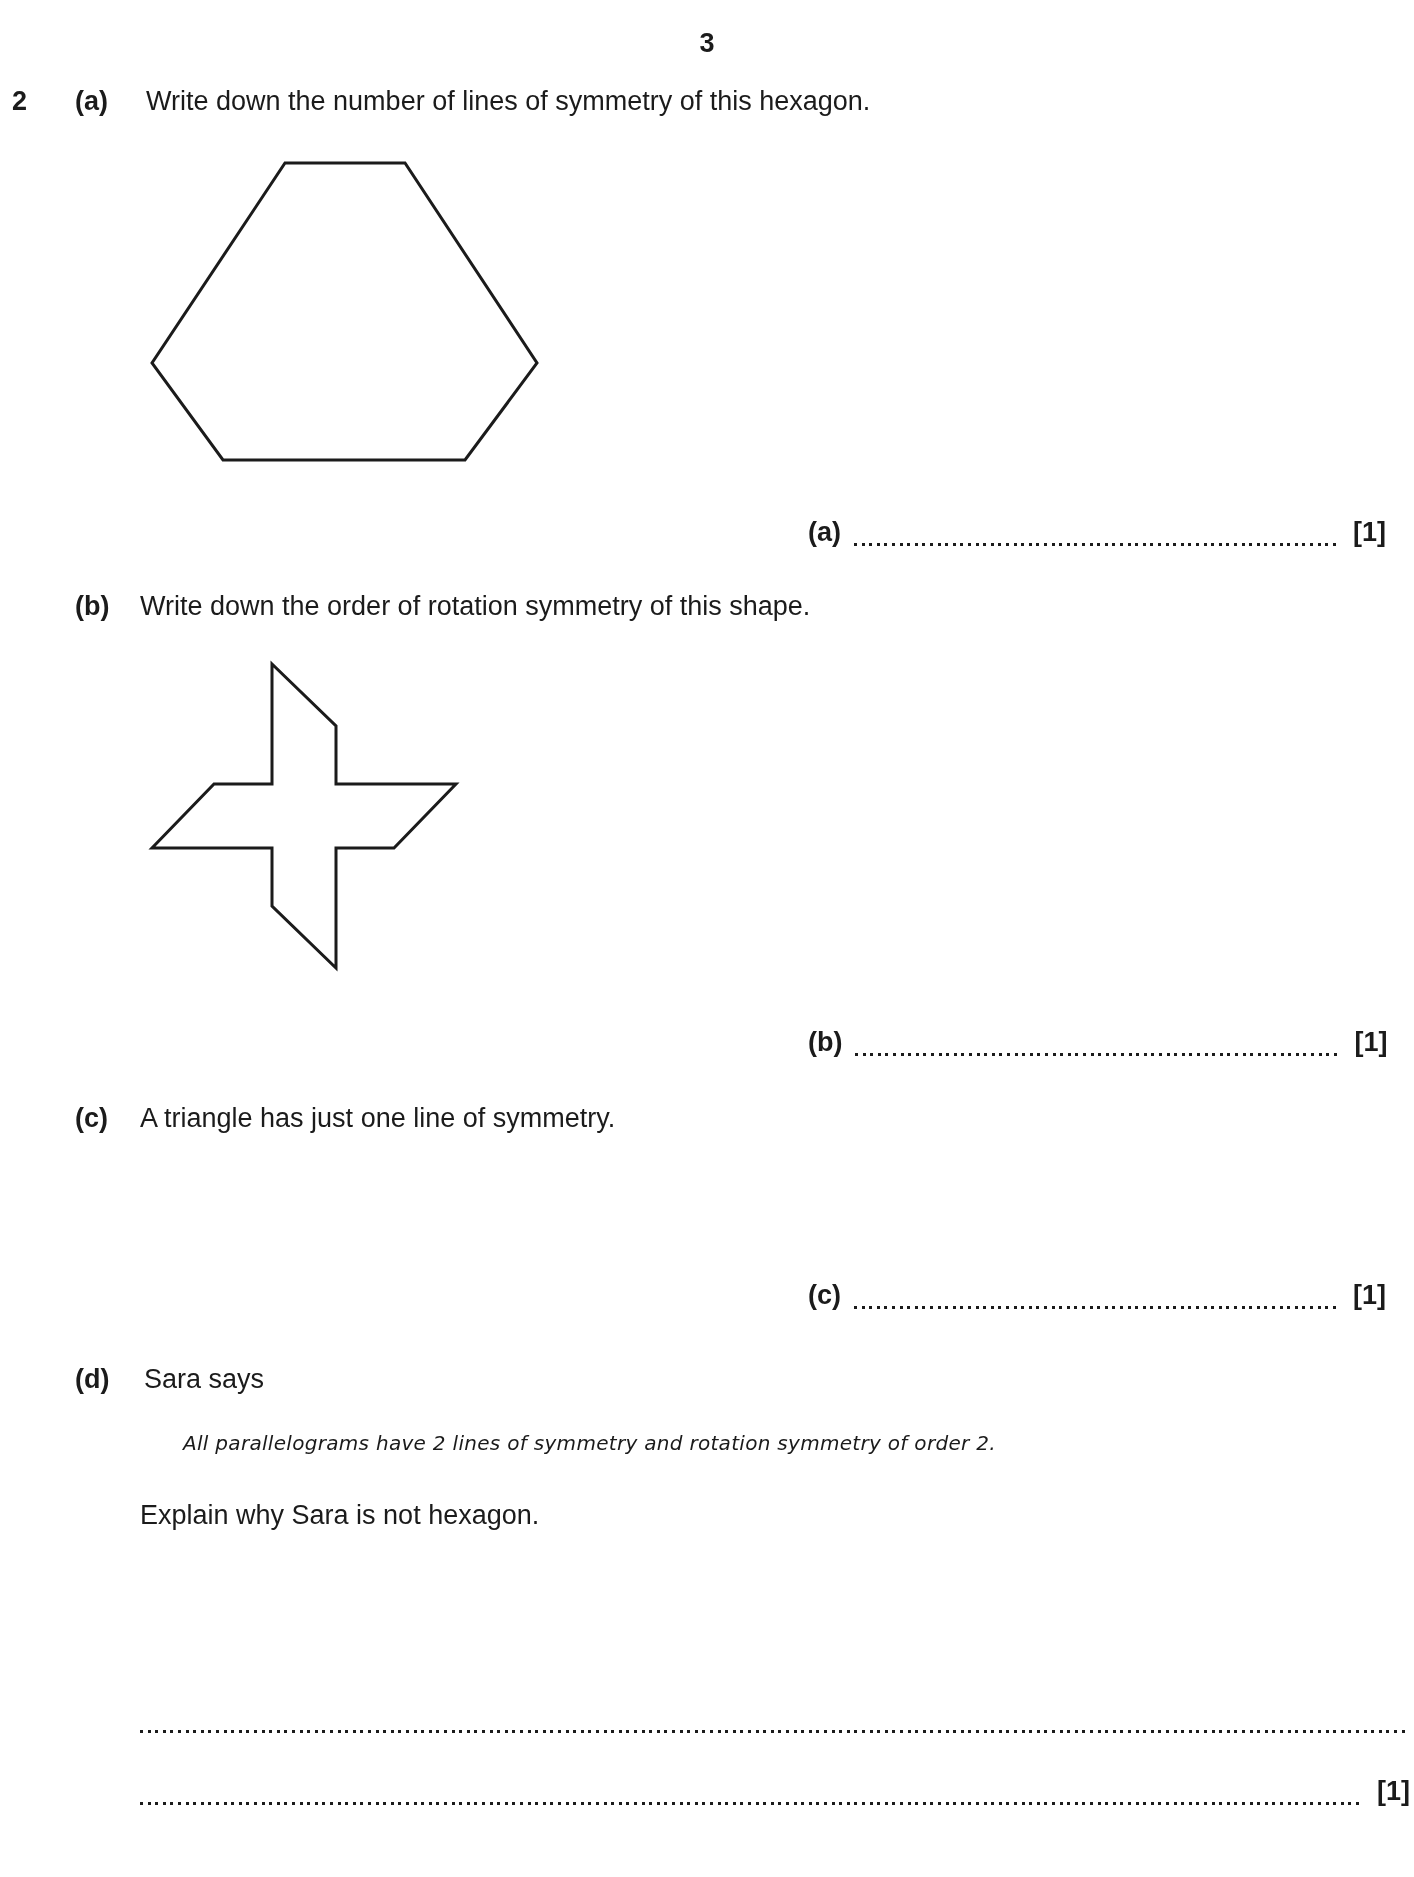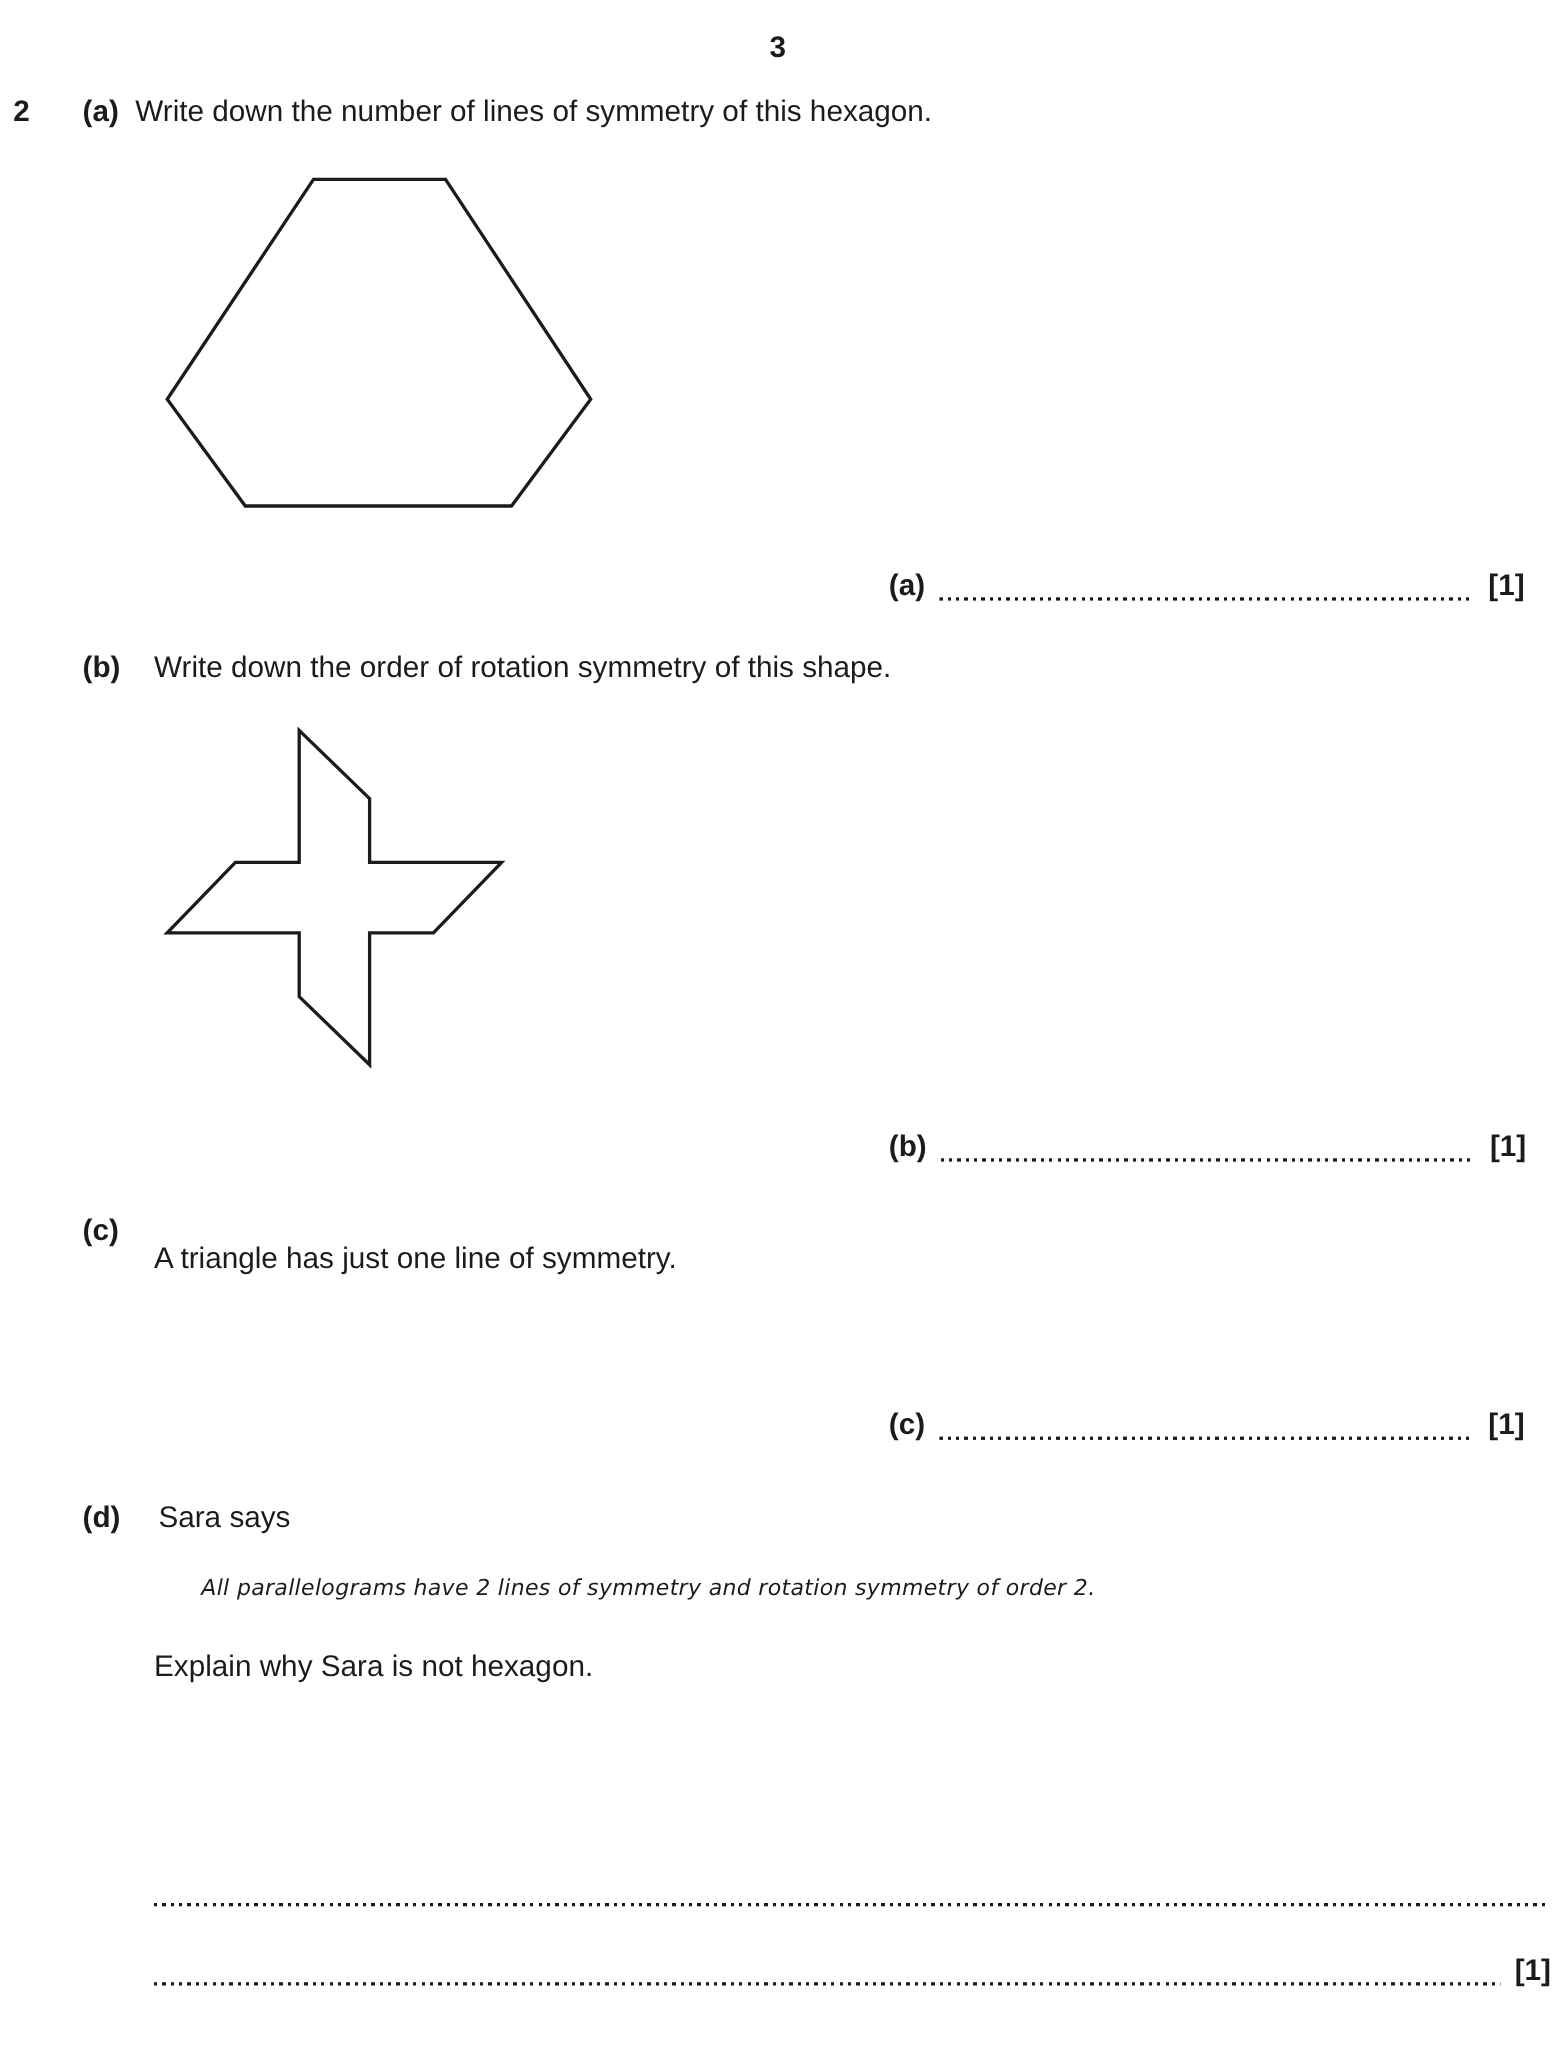--- a/index.html
+++ b/index.html
@@ -63,21 +63,21 @@
 </style>
 </head>
 <body>
 
 <div class="page">
 
   <div class="page-number">3</div>
 
   <span class="abs bold" style="left:12px; top:84px;">2</span>
   <span class="abs bold" style="left:75px; top:84px;">(a)</span>
-  <span class="abs" style="left:123px; top:84px;">Write down the number of lines of symmetry of this hexagon.</span>
+  <span class="abs" style="left:146px; top:84px;">Write down the number of lines of symmetry of this hexagon.</span>
 
   <svg class="diagram" viewBox="0 0 1414 1877" aria-hidden="true">
     <polygon class="shape" points="285,163 405,163 537,363 465,460 223,460 152,363"></polygon>
     <polygon class="shape" points="272,664 336,726 336,784 456,784 394,848 336,848 336,968 272,906 272,848 152,848 214,784 272,784"></polygon>
   </svg>
 
   <div class="answer-row" style="left:808px; top:515px;">
     <span class="bold">(a)</span>
     <span class="dots" style="width:486px;"></span>
     <span class="bold">[1]</span>
@@ -86,21 +86,21 @@
   <span class="abs bold" style="left:75px; top:589px;">(b)</span>
   <span class="abs" style="left:140px; top:589px;">Write down the order of rotation symmetry of this shape.</span>
 
   <div class="answer-row" style="left:808px; top:1025px;">
     <span class="bold">(b)</span>
     <span class="dots" style="width:486px;"></span>
     <span class="bold">[1]</span>
   </div>
 
   <span class="abs bold" style="left:75px; top:1101px;">(c)</span>
-  <span class="abs" style="left:140px; top:1101px;margin-top:26px;">A triangle has just one line of symmetry.</span>
+  <span class="abs" style="left:140px; top:1101px;">A triangle has just one line of symmetry.</span>
 
   <div class="answer-row" style="left:808px; top:1278px;">
     <span class="bold">(c)</span>
     <span class="dots" style="width:486px;"></span>
     <span class="bold">[1]</span>
   </div>
 
   <span class="abs bold" style="left:75px; top:1362px;">(d)</span>
   <span class="abs" style="left:144px; top:1362px;">Sara says</span>
   <span class="abs quote" style="left:183px; top:1426px;">All parallelograms have 2 lines of symmetry and rotation symmetry of order 2.</span>

